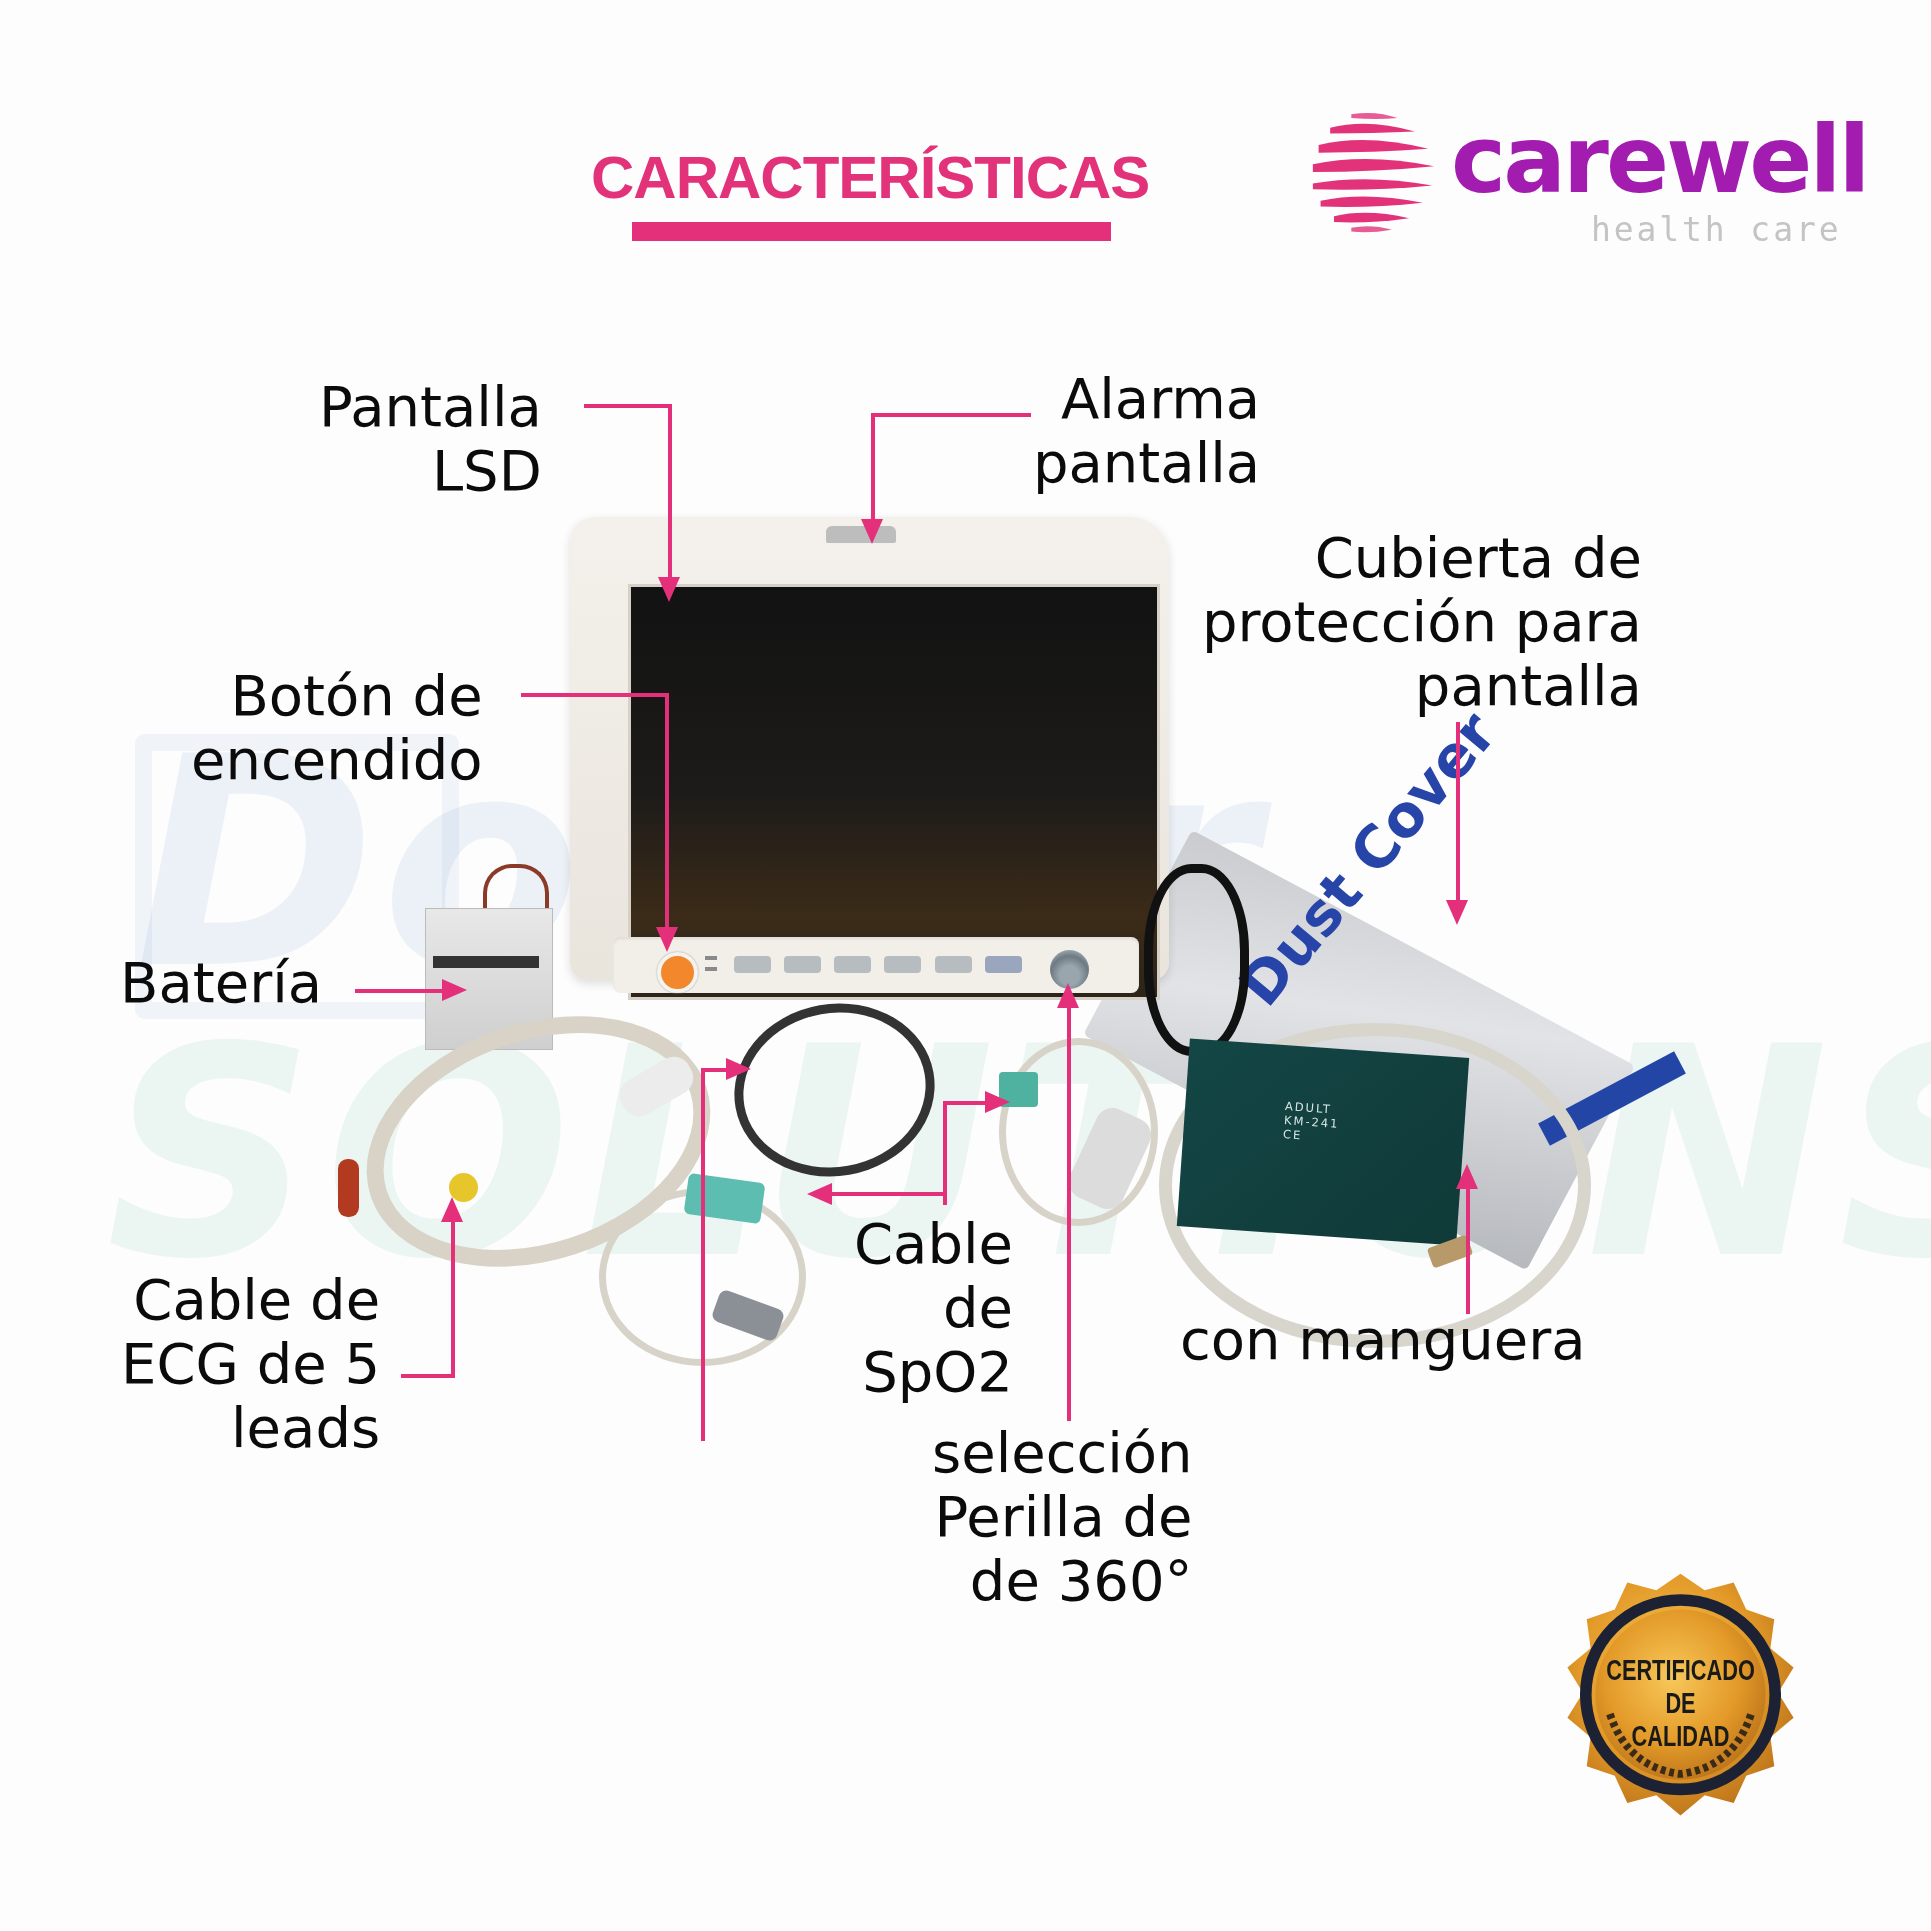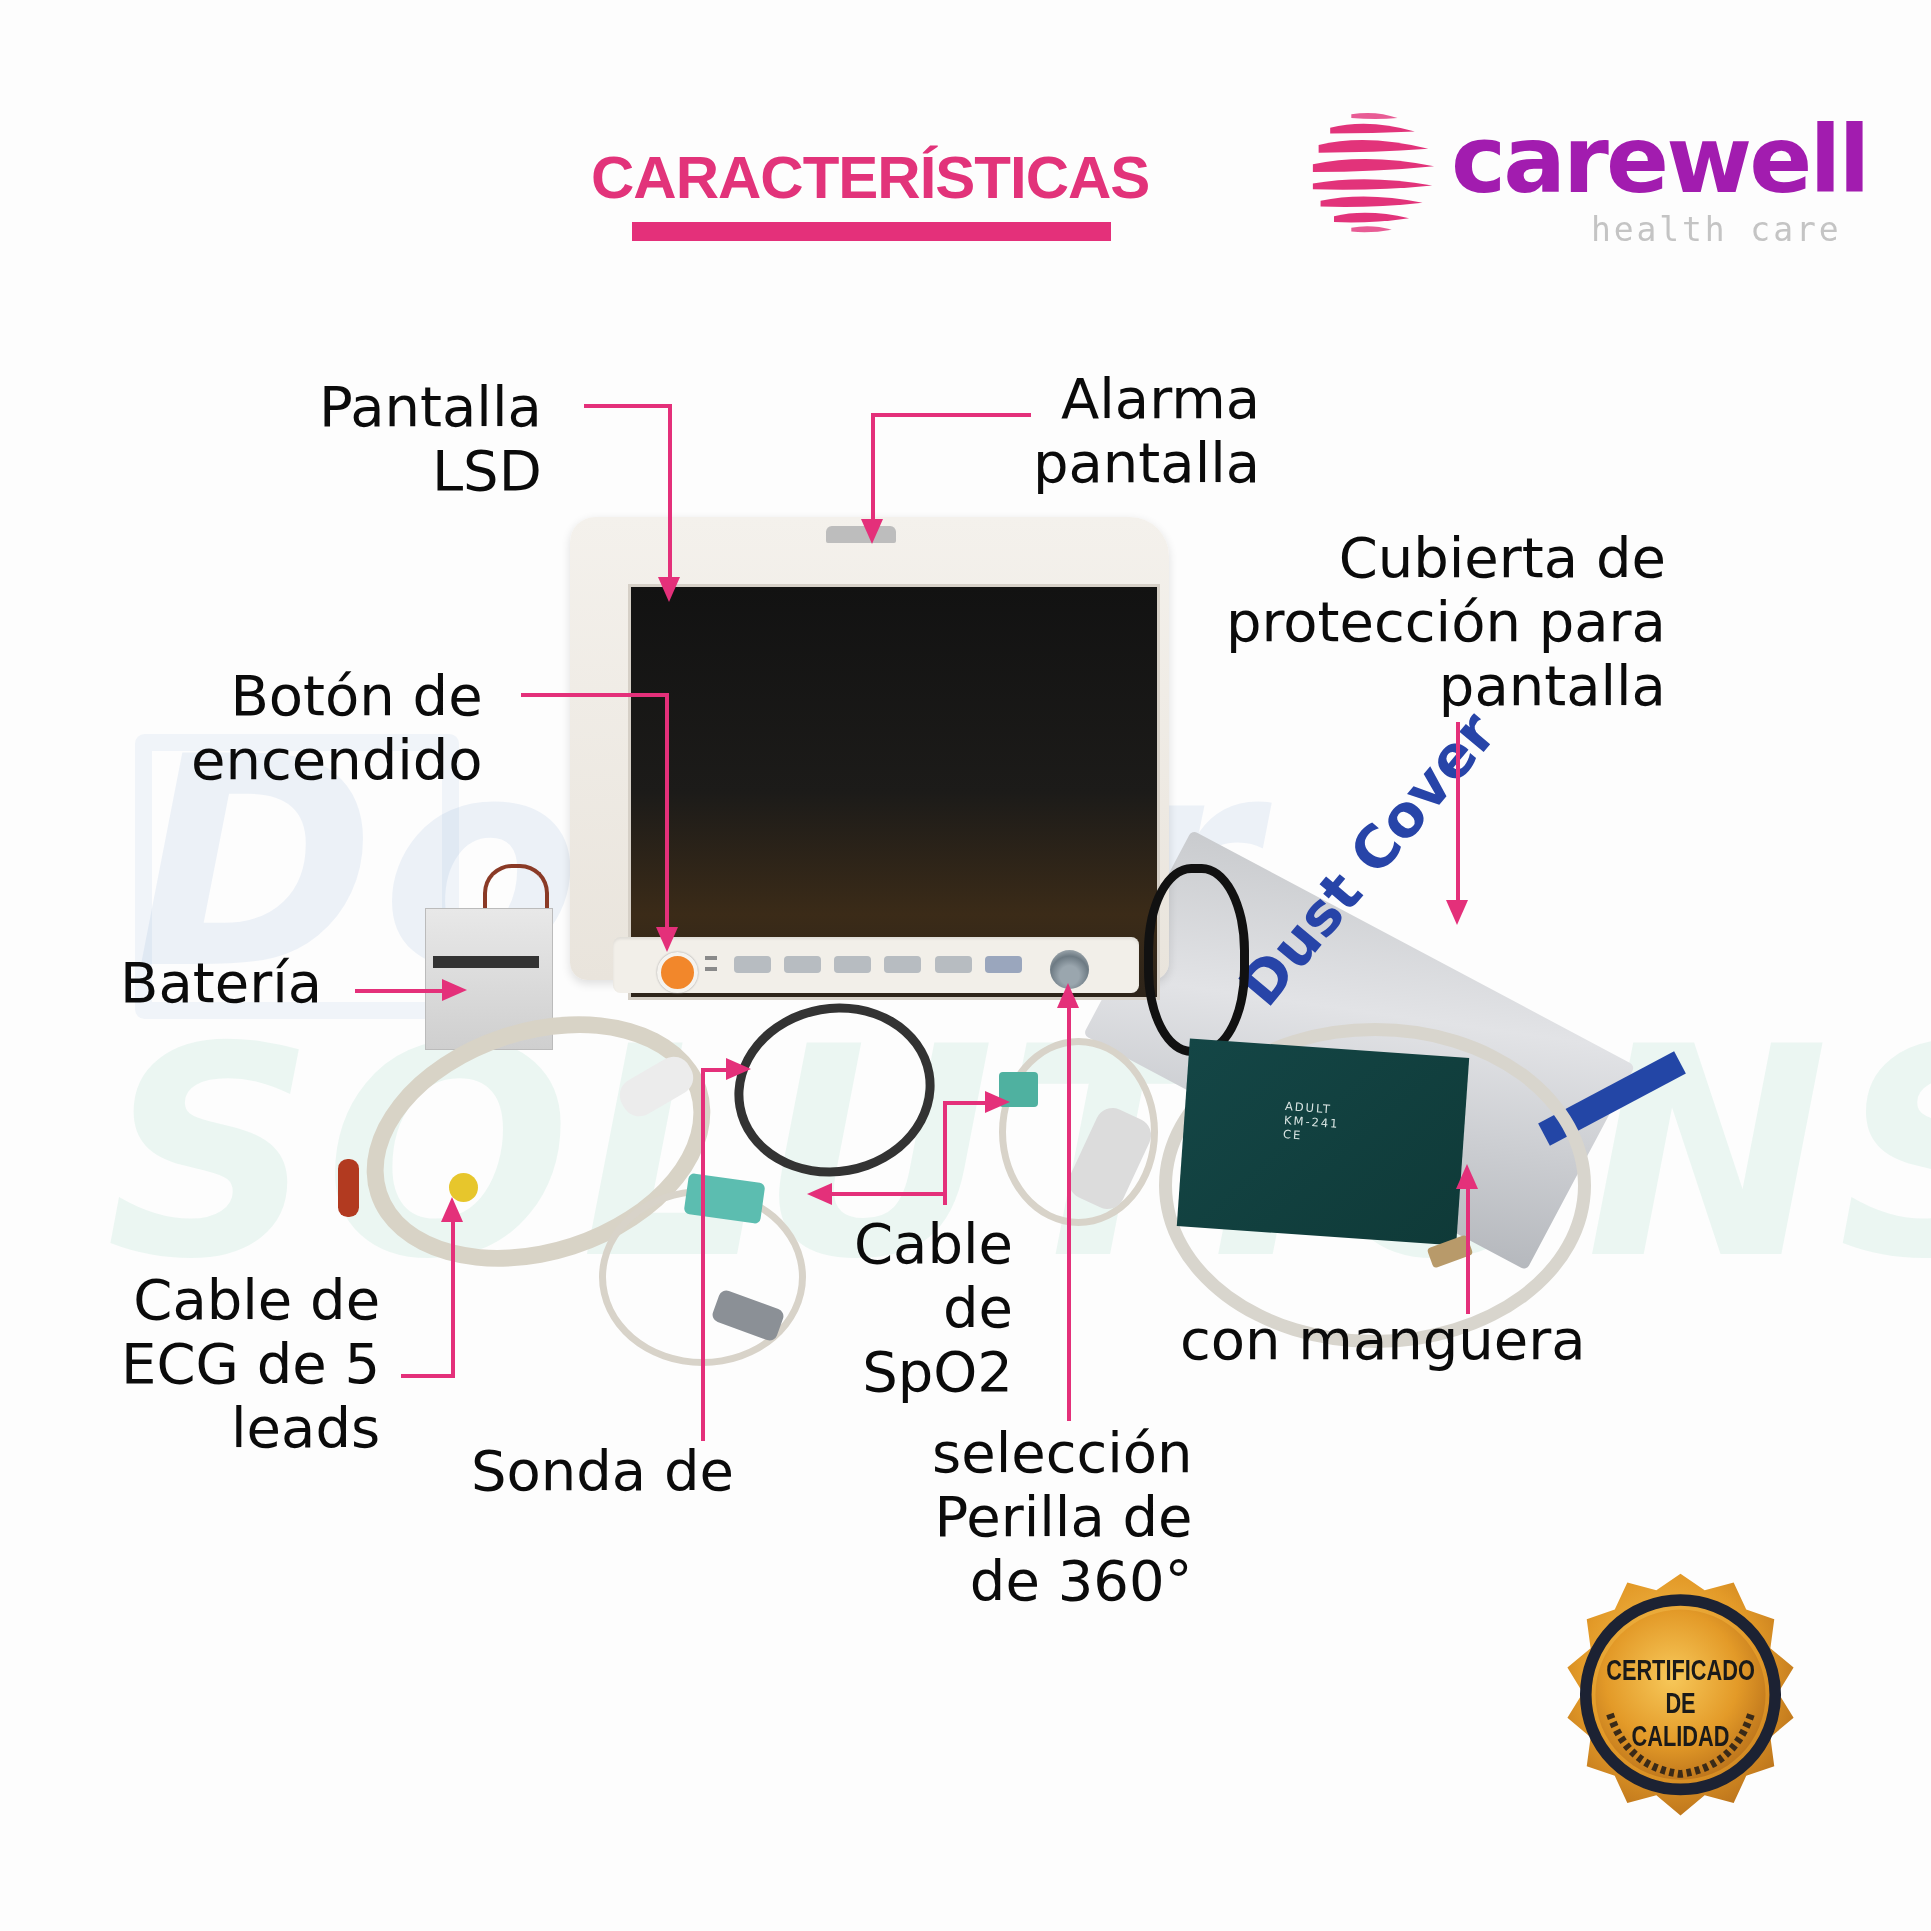--- a/index.html
+++ b/index.html
@@ -129,21 +129,21 @@
 <div class="arrow-d" style="left:658px;top:577px;"></div>
 
 <div class="lbl" style="left:1033px;top:367px;">
   <div>Alarma</div>
   <div>pantalla</div>
 </div>
 <div class="line" style="left:872px;top:413px;width:159px;height:3.9px;"></div>
 <div class="line" style="left:871px;top:413px;width:3.9px;height:114px;"></div>
 <div class="arrow-d" style="left:861px;top:519px;"></div>
 
-<div class="lbl" style="left:1202px;top:526px;margin-left:24px;">
+<div class="lbl" style="left:1202px;top:526px;">
   <div>Cubierta de</div>
   <div>protección para</div>
   <div>pantalla</div>
 </div>
 <div class="line" style="left:1456px;top:722px;width:3.9px;height:183px;"></div>
 <div class="arrow-d" style="left:1446px;top:900px;"></div>
 
 <div class="lbl" style="left:191px;top:664px;">
   <div>Botón de</div>
   <div>encendido</div>
@@ -161,21 +161,20 @@
 <div class="lbl" style="left:93px;top:1268px;margin-left:28px;">
   <div>Cable de</div>
   <div>ECG de 5</div>
   <div>leads</div>
 </div>
 <div class="line" style="left:401px;top:1374px;width:54px;height:3.9px;"></div>
 <div class="line" style="left:451px;top:1218px;width:3.9px;height:159px;"></div>
 <div class="arrow-u" style="left:441px;top:1197px;"></div>
 
 <div class="lbl" style="left:471px;top:1439px;">
-  <div>Sonda de</div>
 </div>
 <div class="line" style="left:701px;top:1068px;width:3.9px;height:373px;"></div>
 <div class="line" style="left:701px;top:1068px;width:29px;height:3.9px;"></div>
 <div class="arrow-r" style="left:726px;top:1058px;"></div>
 
 <div class="lbl" style="left:854px;top:1212px;">
   <div>Cable</div>
   <div>de</div>
   <div>SpO2</div>
 </div>

